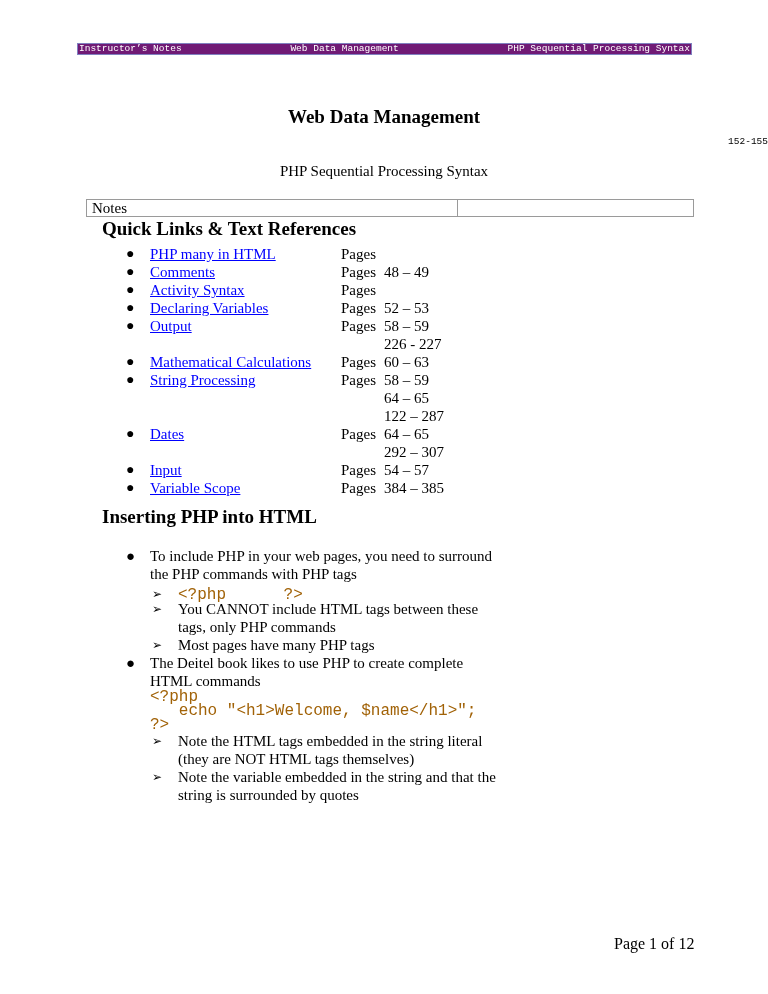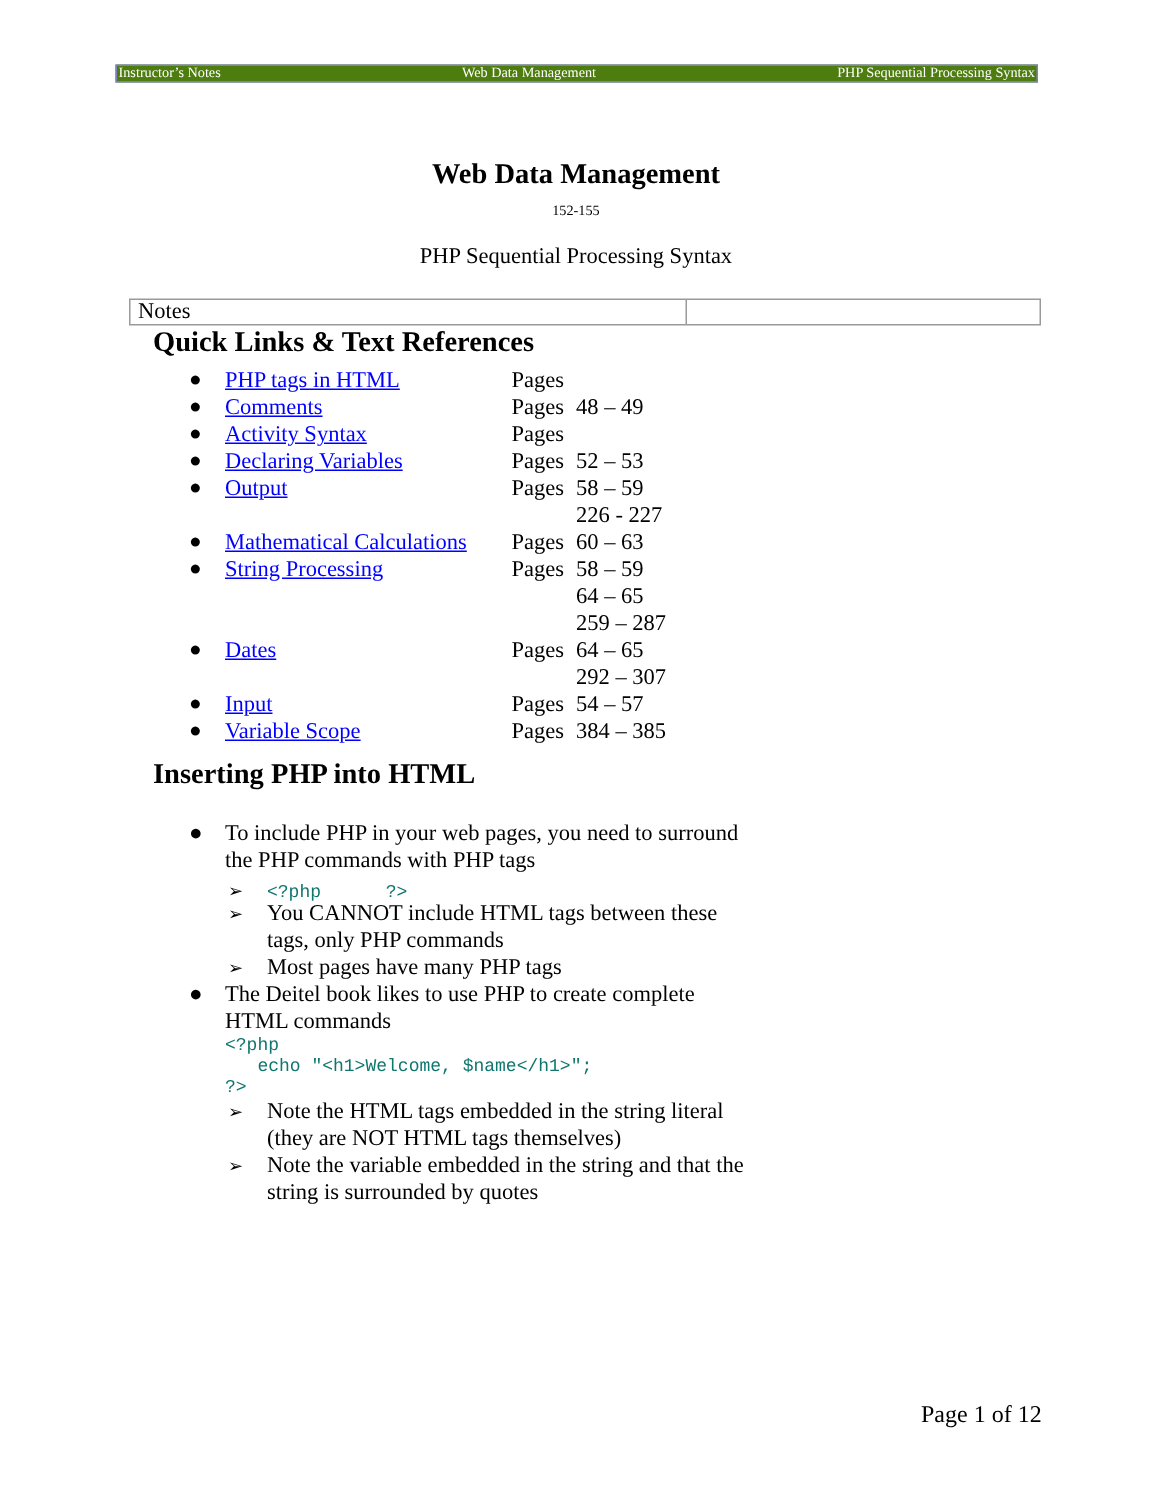--- a/index.html
+++ b/index.html
@@ -2,33 +2,35 @@
 <html><head>
   <meta charset="utf-8">
   <style>
     html, body { margin: 0; padding: 0; background: #ffffff; }
     body {
       width: 768px; height: 994px; position: relative; overflow: hidden;
       font-family: "Liberation Serif", serif; color: #000;
     }
     .header-bar {
       position: absolute; left: 77px; top: 43px; width: 615px; height: 12px;
-      background: #4d7c0f; color: #fff; font-size: 9.5px; line-height: 12px;
+      background: #701a75; color: #fff; font-size: 9.5px; line-height: 12px;
       border: 1px solid #8080c0; box-sizing: border-box;
       display: flex; justify-content: space-between; align-items: center;
       padding: 0 1px;
+      font-family: Liberation Mono, monospace;
     }
     .header-bar span { white-space: nowrap; }
     .title {
       position: absolute; left: 0; width: 768px; top: 106px; text-align: center;
       font-size: 19px; font-weight: bold;
     }
     .pages-sub {
-      position: absolute; left: 0; width: 768px; top: 136px; text-align: center;
+      position: absolute; left: 0; width: 768px; top: 136px; text-align: right;
       font-size: 9.5px;
+      font-family: Liberation Mono, monospace;
     }
     .subtitle {
       position: absolute; left: 0; width: 768px; top: 163px; text-align: center;
       font-size: 15px;
     }
     .notes-row {
       position: absolute; left: 86px; top: 199px; width: 608px; height: 18px;
       border: 1px solid #9a9a9a; box-sizing: border-box; display: flex;
       font-size: 15px; line-height: 16px;
     }
@@ -47,21 +49,21 @@
       position: absolute; left: 150px; color: #0000ff; text-decoration: underline;
     }
     .pages-label { position: absolute; left: 341px; }
     .pages-value { position: absolute; left: 384px; }
     .item {
       position: absolute; font-size: 15px; line-height: 18px;
     }
     .item .b { position: absolute; left: -24px; }
     .arrow { position: absolute; left: -26px; font-size: 12px; }
     .code {
-      font-family: "Liberation Mono", monospace; font-size: 12px; color: #0f766e;
+      font-family: "Liberation Mono", monospace; font-size: 16px; color: #a16207;
       line-height: 14px; white-space: pre;
     }
     .footer-page {
       position: absolute; left: 614px; top: 935px; font-size: 16px;
     }
   </style>
 </head>
 <body>
 
 <div class="header-bar">
@@ -77,21 +79,21 @@
 <div class="notes-row">
   <div class="notes-cell">Notes</div>
 </div>
 
 <div class="section-heading" style="top:218px;">Quick Links &amp; Text References</div>
 
 <div class="links-list">
 
   <div class="link-row" style="top:245px;">
     <span class="bullet">●</span>
-    <a class="link">PHP tags in HTML</a>
+    <a class="link">PHP many in HTML</a>
     <span class="pages-label">Pages</span>
   </div>
 
   <div class="link-row" style="top:263px;">
     <span class="bullet">●</span>
     <a class="link">Comments</a>
     <span class="pages-label">Pages</span>
     <span class="pages-value">48 – 49</span>
   </div>
 
@@ -128,21 +130,21 @@
   <div class="link-row" style="top:371px;">
     <span class="bullet">●</span>
     <a class="link">String Processing</a>
     <span class="pages-label">Pages</span>
     <span class="pages-value">58 – 59</span>
   </div>
   <div class="link-row" style="top:389px;">
     <span class="pages-value">64 – 65</span>
   </div>
   <div class="link-row" style="top:407px;">
-    <span class="pages-value">259 – 287</span>
+    <span class="pages-value">122 – 287</span>
   </div>
 
   <div class="link-row" style="top:425px;">
     <span class="bullet">●</span>
     <a class="link">Dates</a>
     <span class="pages-label">Pages</span>
     <span class="pages-value">64 – 65</span>
   </div>
   <div class="link-row" style="top:443px;padding-left:48px;">
     <span class="pages-value">292 – 307</span>

